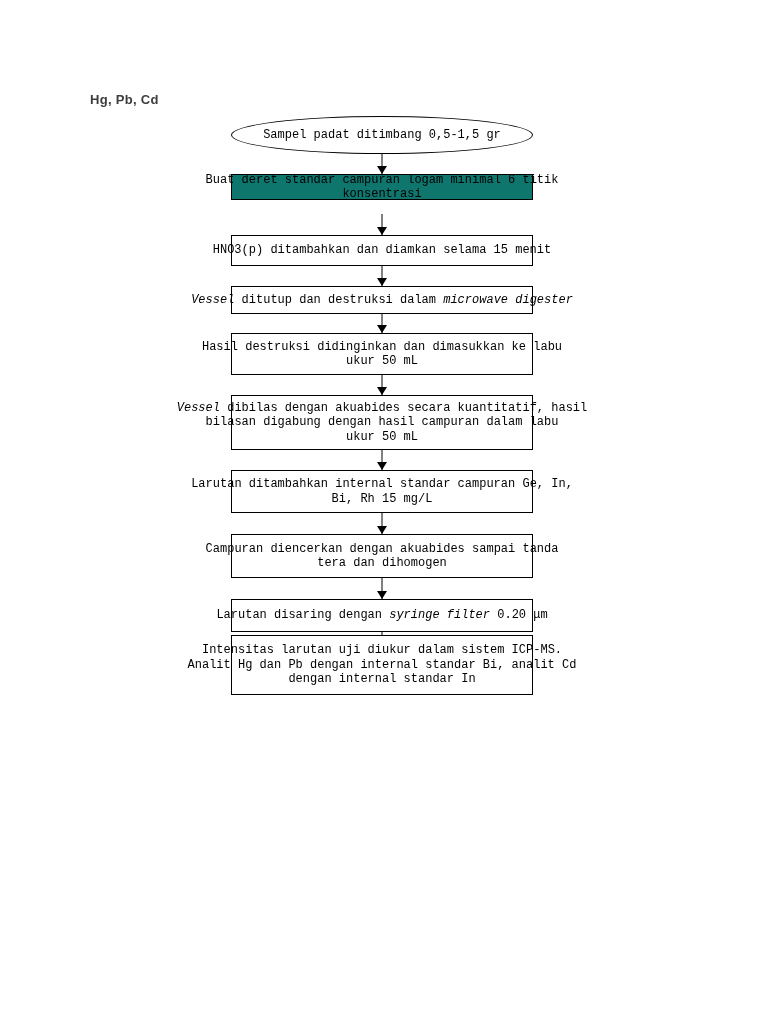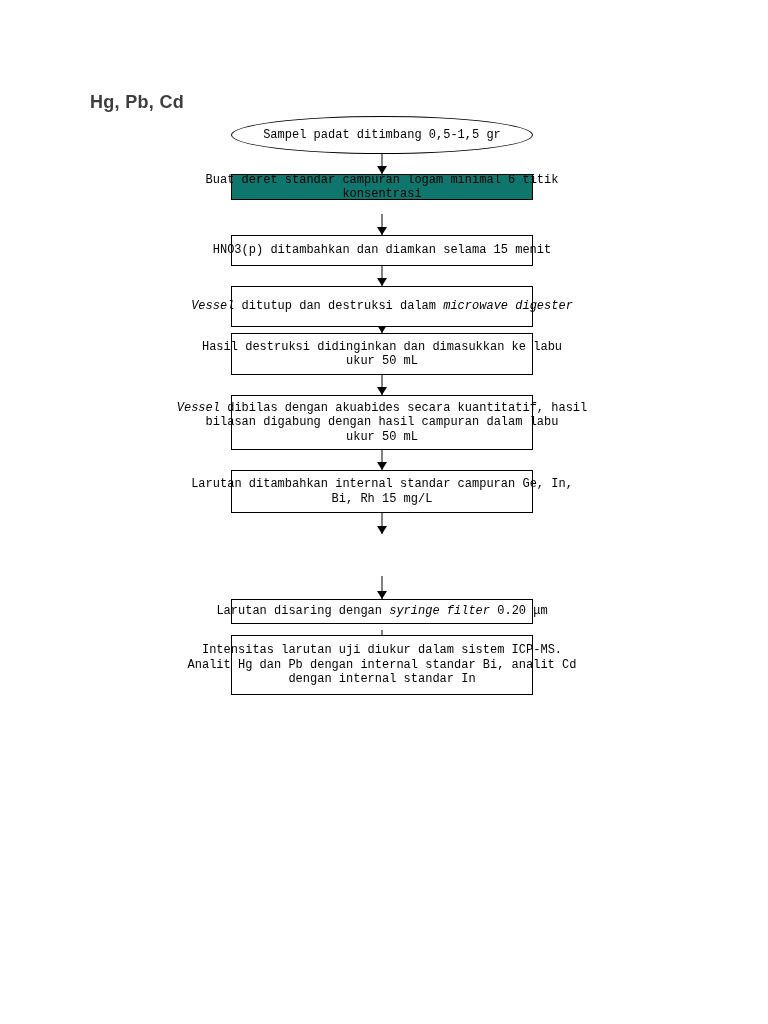--- a/index.html
+++ b/index.html
@@ -14,21 +14,21 @@
     background: #ffffff;
     overflow: hidden;
     font-family: "Liberation Serif", serif;
   }
   .doc-label {
     position: absolute;
     left: 90px;
     top: 92px;
     font-family: "Liberation Sans", sans-serif;
     font-weight: bold;
-    font-size: 18px;
+    font-size: 13px;
     color: #3d3d3d;
     letter-spacing: 0.3px;
   }
   .flowchart {
     position: absolute;
     left: 231px;
     top: 0;
     width: 302px;
     height: 1024px;
   }
@@ -93,21 +93,21 @@
       </div>
       <div class="arrow" style="top: 152px; height: 22px; background: rgb(128, 128, 128);">
         <div class="arrowhead" style="border-top-color: rgb(0, 0, 0);"></div>
       </div>
       <div class="node rect" style="top: 235px; height: 31px; border-color: rgb(0, 0, 0); background: rgb(255, 255, 255);">
         <div class="node-line" style="color: rgb(0, 0, 0);"><span>HNO3(p) ditambahkan dan diamkan selama 15 menit</span></div>
       </div>
       <div class="arrow" style="top: 214px; height: 21px; background: rgb(128, 128, 128);">
         <div class="arrowhead" style="border-top-color: rgb(0, 0, 0);"></div>
       </div>
-      <div class="node rect" style="top: 286px; height: 41px; border-color: rgb(0, 0, 0); background: rgb(255, 255, 255);">
+      <div class="node rect" style="top: 286px; height: 28px; border-color: rgb(0, 0, 0); background: rgb(255, 255, 255);">
         <div class="node-line" style="color: rgb(0, 0, 0);"><i>Vessel</i><span> ditutup dan destruksi dalam </span><i>microwave digester</i></div>
       </div>
       <div class="arrow" style="top: 264px; height: 22px; background: rgb(128, 128, 128);">
         <div class="arrowhead" style="border-top-color: rgb(0, 0, 0);"></div>
       </div>
       <div class="node rect" style="top: 333px; height: 42px; border-color: rgb(0, 0, 0); background: rgb(255, 255, 255);">
         <div class="node-line" style="color: rgb(0, 0, 0);"><span>Hasil destruksi didinginkan dan dimasukkan ke labu</span></div>
         <div class="node-line" style="color: rgb(0, 0, 0);"><span>ukur 50 mL</span></div>
       </div>
       <div class="arrow" style="top: 312px; height: 21px; background: rgb(128, 128, 128);">
@@ -121,24 +121,28 @@
       <div class="arrow" style="top: 373px; height: 22px; background: rgb(128, 128, 128);">
         <div class="arrowhead" style="border-top-color: rgb(0, 0, 0);"></div>
       </div>
       <div class="node rect" style="top: 470px; height: 43px; border-color: rgb(0, 0, 0); background: rgb(255, 255, 255);">
         <div class="node-line" style="color: rgb(0, 0, 0);"><span>Larutan ditambahkan internal standar campuran Ge, In,</span></div>
         <div class="node-line" style="color: rgb(0, 0, 0);"><span>Bi, Rh 15 mg/L</span></div>
       </div>
       <div class="arrow" style="top: 448px; height: 22px; background: rgb(128, 128, 128);">
         <div class="arrowhead" style="border-top-color: rgb(0, 0, 0);"></div>
       </div>
+      <div class="node rect" style="top: 534px; height: 44px; border-color: rgb(0, 0, 0); background: rgb(255, 255, 255);">
+        <div class="node-line" style="color: rgb(0, 0, 0);"><span>Campuran diencerkan dengan akuabides sampai tanda</span></div>
+        <div class="node-line" style="color: rgb(0, 0, 0);"><span>tera dan dihomogen</span></div>
+      </div>
       <div class="arrow" style="top: 511px; height: 23px; background: rgb(128, 128, 128);">
         <div class="arrowhead" style="border-top-color: rgb(0, 0, 0);"></div>
       </div>
-      <div class="node rect" style="top: 599px; height: 25px; border-color: rgb(0, 0, 0); background: rgb(255, 255, 255);">
+      <div class="node rect" style="top: 599px; height: 33px; border-color: rgb(0, 0, 0); background: rgb(255, 255, 255);">
         <div class="node-line" style="color: rgb(0, 0, 0);"><span>Larutan disaring dengan </span><i>syringe filter</i><span> 0.20 μm</span></div>
       </div>
       <div class="arrow" style="top: 576px; height: 23px; background: rgb(128, 128, 128);">
         <div class="arrowhead" style="border-top-color: rgb(0, 0, 0);"></div>
       </div>
       <div class="node rect" style="top: 635px; height: 60px; border-color: rgb(0, 0, 0); background: rgb(255, 255, 255);">
         <div class="node-line" style="color: rgb(0, 0, 0);"><span>Intensitas larutan uji diukur dalam sistem ICP-MS.</span></div>
         <div class="node-line" style="color: rgb(0, 0, 0);"><span>Analit Hg dan Pb dengan internal standar Bi, analit Cd</span></div>
         <div class="node-line" style="color: rgb(0, 0, 0);"><span>dengan internal standar In</span></div>
       </div>

